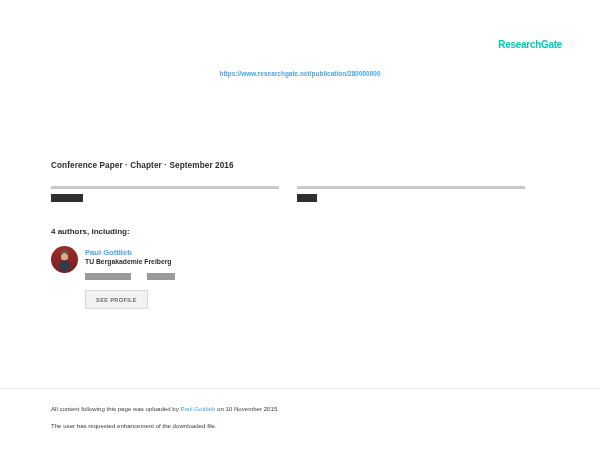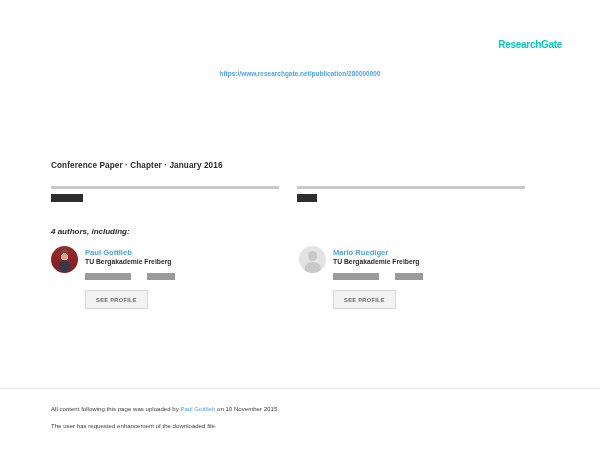--- a/index.html
+++ b/index.html
@@ -95,21 +95,20 @@
   
   .authors-heading {
     position: absolute;
     left: 51px;
     top: 227px;
     font-size: 8px;
     font-weight: bold;
     color: #2b2b2b;
     filter: blur(0.5px);
     white-space: nowrap;
-    font-style: italic;
   }
 
   .author {
     position: absolute;
     top: 246px;
     width: 240px;
     height: 75px;
   }
   .author.a1 { left: 51px; }
   .author.a2 { left: 299px; }
@@ -247,21 +246,21 @@
 </style>
 </head>
 <body>
 
 <div class="page">
 
   <div class="brand">ResearchGate</div>
 
   <div class="pub-url">https://www.researchgate.net/publication/280000000</div>
 
-  <div class="doc-meta">Conference Paper · Chapter · January 2016</div>
+  <div class="doc-meta">Conference Paper · Chapter · September 2016</div>
 
   <div class="stat-col left">
     <div class="stat-rule"></div>
     <div class="stat-label">
       <span>CITATIONS</span>
     </div>
   </div>
 
   <div class="stat-col right">
     <div class="stat-rule"></div>
@@ -282,36 +281,20 @@
       <div class="astat wide">
         <span>PUBLICATIONS</span>
       </div>
       <div class="astat narrow">
         <span>CITATIONS</span>
       </div>
     </div>
     <div class="see-profile">SEE PROFILE</div>
   </div>
 
-  <div class="author a2">
-    <div class="avatar">
-      <div class="avatar-placeholder"></div>
-    </div>
-    <div class="author-name">Mario Ruediger</div>
-    <div class="author-affil">TU Bergakademie Freiberg</div>
-    <div class="author-stats">
-      <div class="astat wide">
-        <span>PUBLICATIONS</span>
-      </div>
-      <div class="astat narrow">
-        <span>CITATIONS</span>
-      </div>
-    </div>
-    <div class="see-profile">SEE PROFILE</div>
-  </div>
 
   <div class="footer-divider"></div>
 
   <div class="footer-line l1">
     <span>All content following this page was uploaded by </span><span class="footer-link">Paul Gottlieb</span><span> on 10 November 2015.</span>
   </div>
 
   <div class="footer-line l2">The user has requested enhancement of the downloaded file.</div>
 
 </div>

